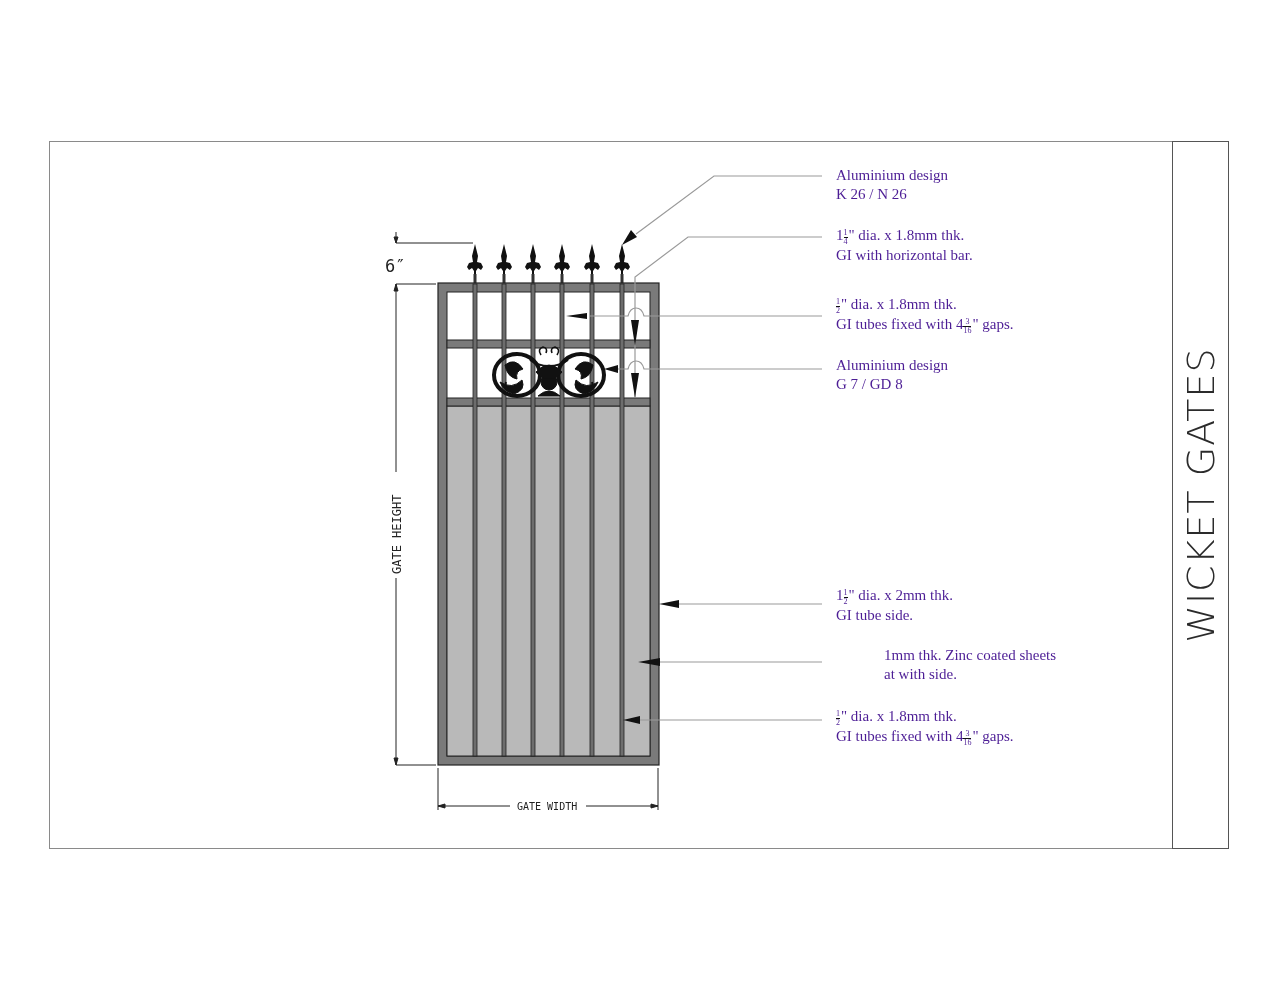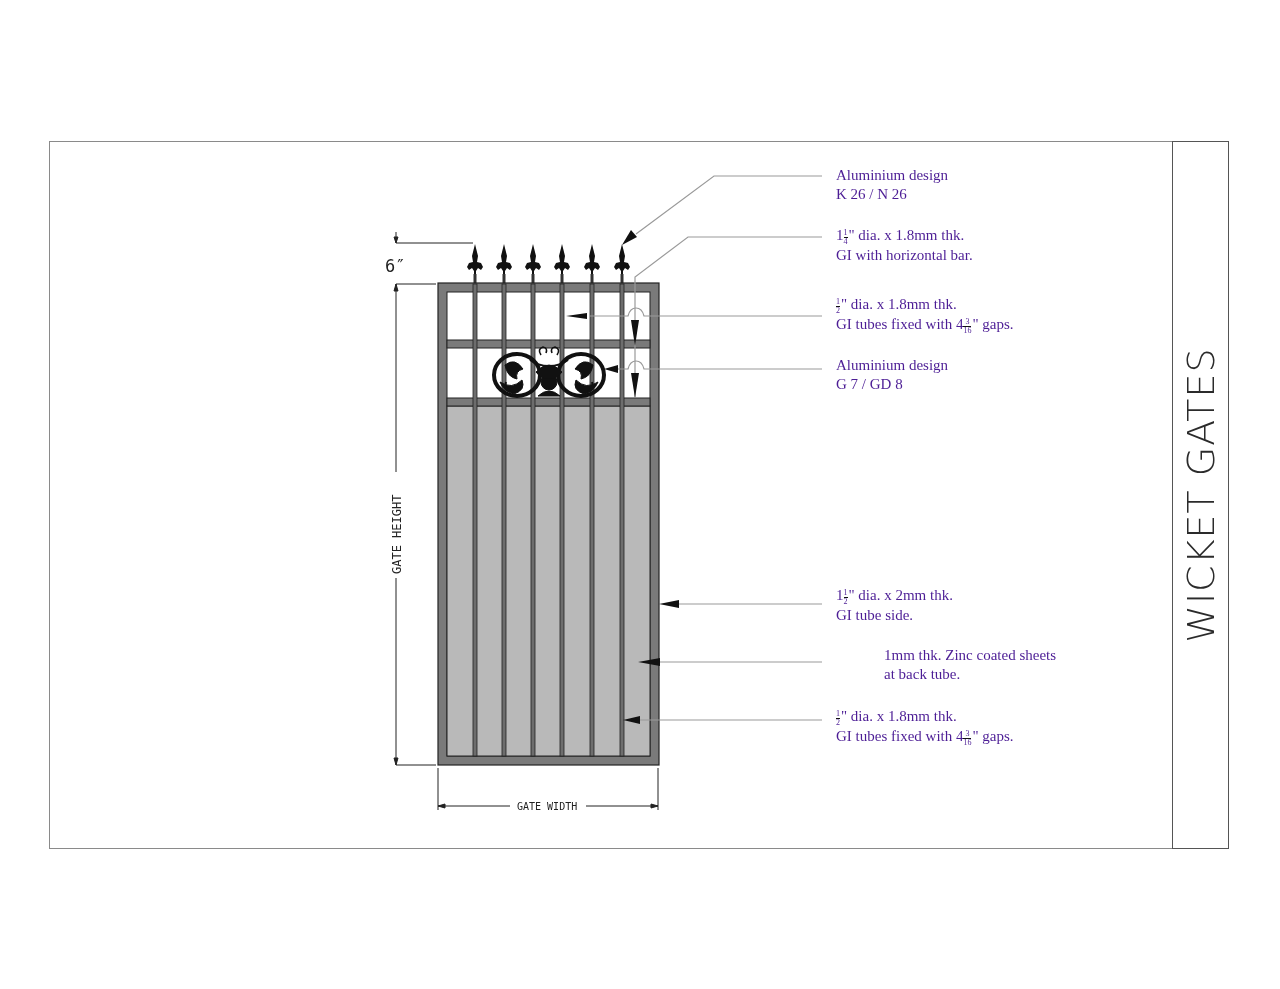--- a/index.html
+++ b/index.html
@@ -155,19 +155,19 @@
   <div>G 7 / GD 8</div>
 </div>
 
 <div class="note" style="left:836px; top:586px;">
   <div><span>1</span><span class="frac"><span class="num">1</span><span>2</span></span><span>" dia. x 2mm thk.</span></div>
   <div>GI tube side.</div>
 </div>
 
 <div class="note" style="left:884px; top:646px;">
   <div>1mm thk. Zinc coated sheets</div>
-  <div>at back tube.</div>
+  <div>at with side.</div>
 </div>
 
 <div class="note" style="left:836px; top:707px;">
   <div><span class="frac"><span class="num">1</span><span>2</span></span><span>" dia. x 1.8mm thk.</span></div>
   <div><span>GI tubes fixed with 4</span><span class="frac"><span class="num">3</span><span>16</span></span><span>" gaps.</span></div>
 </div>
 
 </body></html>

